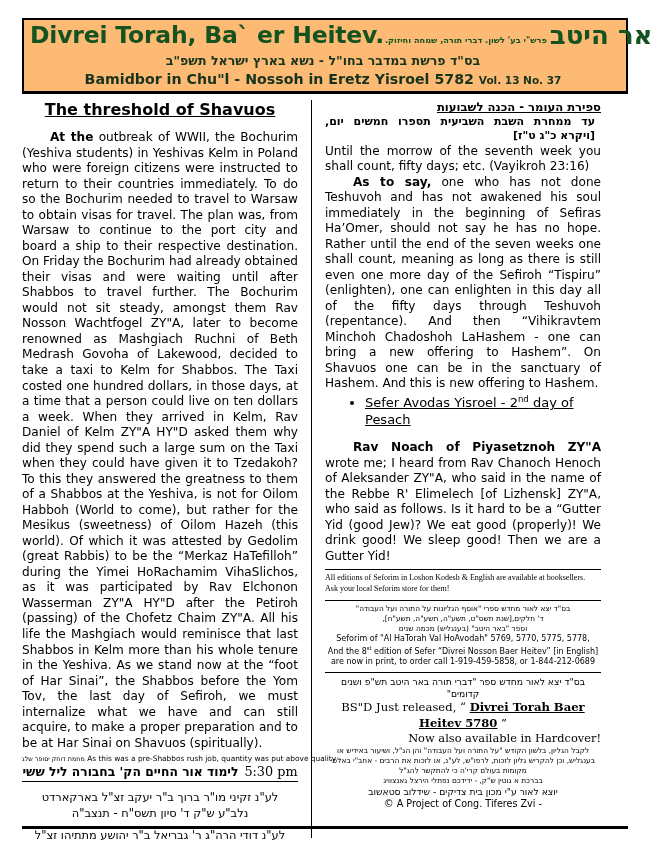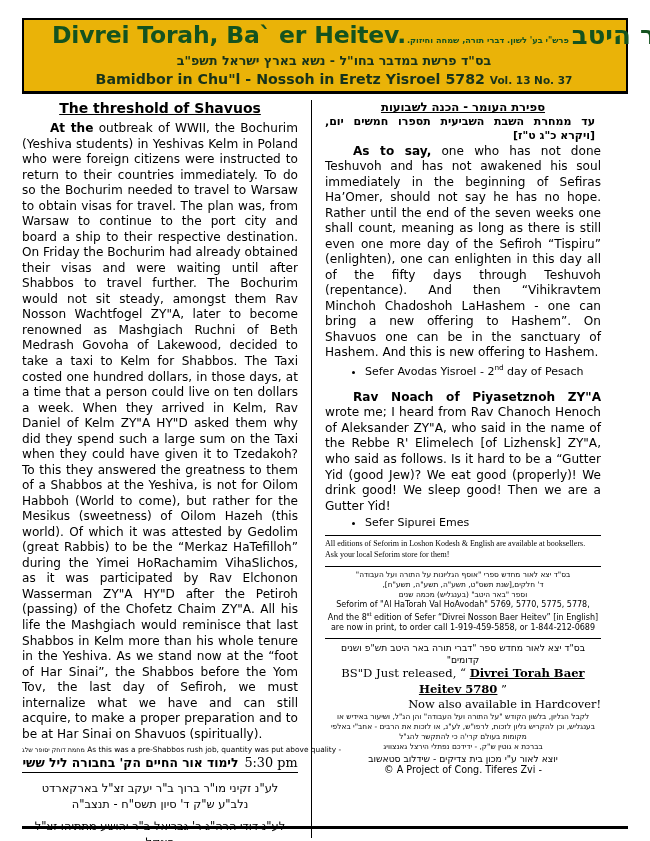--- a/index.html
+++ b/index.html
@@ -18,22 +18,22 @@
     position: relative;
     width: 650px;
     height: 841px;
     box-sizing: border-box;
     padding: 18px 22px 10px 22px;
   }
   
   .masthead {
     border: 2px solid #000;
     border-bottom: 3px solid #000;
-    background: #eab308;
-    padding: 2px 10px 4px 28px;
+    background: #fdba74;
+    padding: 2px 10px 4px 6px;
   }
   .mast-row1 {
     display: flex;
     align-items: flex-end;
     justify-content: space-between;
     white-space: nowrap;
   }
   .mast-en-title {
     font-family: "DejaVu Sans", sans-serif;
     font-size: 23.5px;
@@ -97,27 +97,26 @@
     align-self: stretch;
   }
   .col-right {
     width: 285px;
     padding-left: 9px;
     box-sizing: border-box;
   }
   .sec-head {
     text-align: center;
     font-family: "DejaVu Sans", sans-serif;
-    font-size: 14px;
+    font-size: 16px;
     font-weight: bold;
     text-decoration: underline;
-    margin-bottom: 5px;
+    margin-bottom: 11px;
   }
   .sec-head-he {
-    text-align: center;
     direction: rtl;
     font-family: "DejaVu Sans", sans-serif;
     font-size: 11.6px;
     font-weight: bold;
     text-decoration: underline;
     margin-bottom: 1px;
   }
   p.body {
     margin: 0;
     text-align: justify;
@@ -136,22 +135,23 @@
     line-height: 1.25;
     margin: 0 6px 1px 0;
   }
   ul.bullets {
     margin: 2px 0 0 0;
     padding-left: 40px;
     list-style: disc;
   }
   ul.bullets li {
     font-family: "DejaVu Sans", sans-serif;
-    font-size: 11px;
+    font-size: 13px;
     line-height: 1.3;
+    text-decoration: underline;
   }
   sup { font-size: 0.66em; vertical-align: super; }
   .gap { height: 11px; }
   
   .rush-note {
     font-family: "DejaVu Sans", sans-serif;
     font-size: 7.4px;
     text-align: center;
     margin-top: 3px;
     white-space: nowrap;
@@ -289,33 +289,31 @@
         <div>לע"נ דודי הרה"ג ר' גבריאל ב"ר יהושע מתתיהו זצ"ל פינקל</div>
 
       </div>
     </div>
 
     <div class="col-divider"></div>
 
     <div class="col-right">
       <div class="sec-head-he">ספירת העומר - הכנה לשבועות</div>
       <div class="he-quote">עד ממחרת השבת השביעית תספרו חמשים יום, [ויקרא כ"ג ט"ז]</div>
+      <p class="body">Until the morrow of the seventh week you shall count, fifty days; etc. (Vayikroh 23:16)</p>
       <p class="body"><b>As to say,</b><span> one who has not done Teshuvoh and has not awakened his soul immediately in the beginning of Sefiras Ha’Omer, should not say he has no hope. Rather until the end of the seven weeks one shall count, meaning as long as there is still even one more day of the Sefiroh “Tispiru” (enlighten), one can enlighten in this day all of the fifty days through Teshuvoh (repentance). And then “Vihikravtem Minchoh Chadoshoh LaHashem - one can bring a new offering to Hashem”. On Shavuos one can be in the sanctuary of Hashem. And this is new offering to Hashem.</span></p>
 
       <ul class="bullets">
         <li><span>Sefer Avodas Yisroel - 2</span><sup>nd</sup><span> day of Pesach</span></li>
       </ul>
 
       <div class="gap"></div>
 
       <p class="body"><b>Rav Noach of Piyasetznoh ZY"A</b><span> wrote me; I heard from Rav Chanoch Henoch of Aleksander ZY"A, who said in the name of the Rebbe R' Elimelech [of Lizhensk] ZY"A, who said as follows. Is it hard to be a “Gutter Yid (good Jew)? We eat good (properly)! We drink good! We sleep good! Then we are a Gutter Yid!</span></p>
 
-      <ul class="bullets">
-        <li>Sefer Sipurei Emes</li>
-      </ul>
 
       <div class="rule-thin"></div>
       <div class="avail-note">
         <div>All editions of Seforim in Loshon Kodesh &amp; English are available at booksellers.</div>
         <div>Ask your local Seforim store for them!</div>
       </div>
       <div class="rule-thin"></div>
 
       <div class="tiny-he">
         <div>בס"ד יצא לאור מחדש ספרי "אוסף הגליונות על התורה ועל העבודה"</div>

